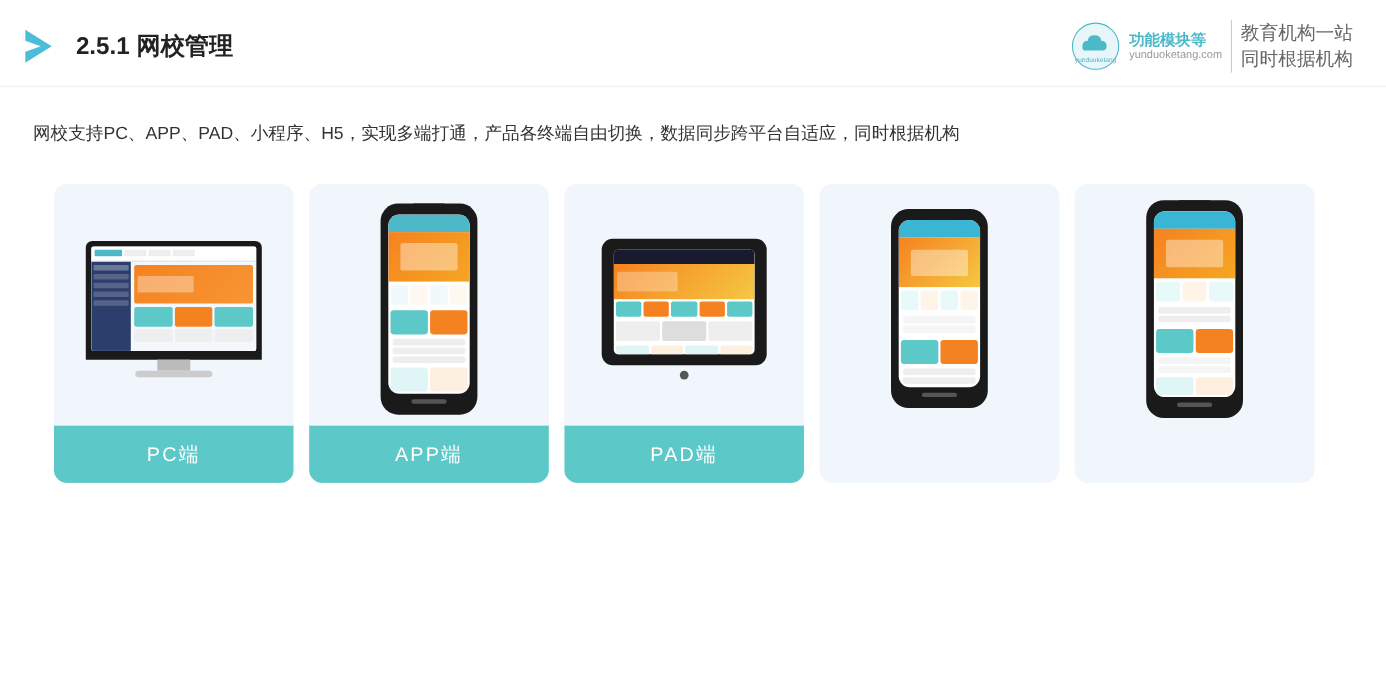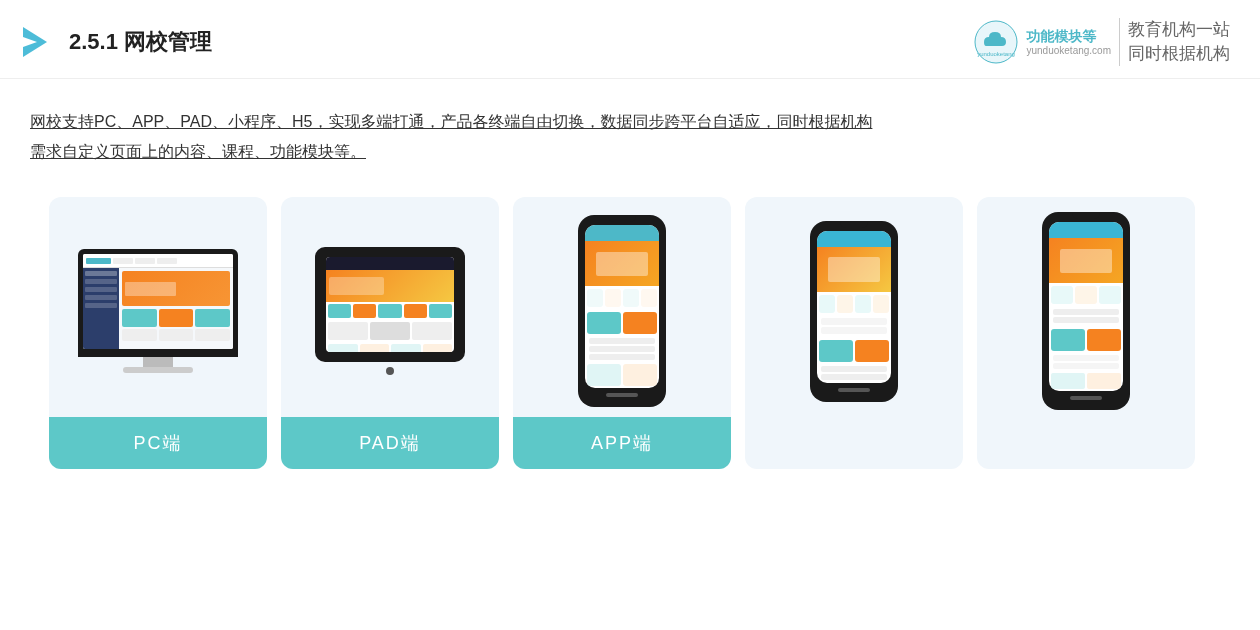--- a/index.html
+++ b/index.html
@@ -71,21 +71,20 @@
       border-left: 1px solid #ccc;
       padding-left: 8px;
       line-height: 1.4;
     }
     
     .description {
       padding: 28px 30px 10px 30px;
       font-size: 16px;
       color: #333;
       line-height: 1.9;
-      text-decoration: underline;
     }
     
     .cards-section {
       padding: 20px 20px 0 4px;
       display: flex;
       gap: 14px;
       justify-content: center;
     }
     .card {
       background: #f0f6fb;
@@ -406,21 +405,20 @@
       </div>
       <div class="brand-slogan">
         <div>教育机构一站</div>
         <div>同时根据机构</div>
       </div>
     </div>
   </div>
 
   <div class="description">
     <div>网校支持PC、APP、PAD、小程序、H5，实现多端打通，产品各终端自由切换，数据同步跨平台自适应，同时根据机构</div>
-    <div>需求自定义页面上的内容、课程、功能模块等。</div>
   </div>
 
   <div class="cards-section">
 
     <div class="card">
       <div class="card-image-area">
         <div class="pc-device">
           <div class="pc-screen-outer">
             <div class="pc-screen-inner">
               <div class="pc-screen-content">
@@ -461,57 +459,20 @@
           </div>
           <div class="pc-stand"></div>
           <div class="pc-base"></div>
         </div>
       </div>
       <div class="card-label">PC端</div>
     </div>
 
     <div class="card">
       <div class="card-image-area">
-        <div class="tablet-device">
-          <div class="tablet-outer">
-            <div class="tablet-screen">
-              <div class="tablet-screen-content">
-                <div class="tab-header"></div>
-                <div class="tab-banner">
-                  <div class="tab-banner-box"></div>
-                </div>
-                <div class="tab-icons">
-                  <div class="tab-icon-item" style="background:#5dc8c8;"></div>
-                  <div class="tab-icon-item" style="background:#f58220;"></div>
-                  <div class="tab-icon-item" style="background:#5dc8c8;"></div>
-                  <div class="tab-icon-item" style="background:#f58220;"></div>
-                  <div class="tab-icon-item" style="background:#5dc8c8;"></div>
-                </div>
-                <div class="tab-cards">
-                  <div class="tab-card-item" style="background:#eee;"></div>
-                  <div class="tab-card-item" style="background:#ddd;"></div>
-                  <div class="tab-card-item" style="background:#eee;"></div>
-                </div>
-                <div class="tab-bottom">
-                  <div class="tab-bottom-item" style="background:#e0f5f5;"></div>
-                  <div class="tab-bottom-item" style="background:#fef0e0;"></div>
-                  <div class="tab-bottom-item" style="background:#e0f5f5;"></div>
-                  <div class="tab-bottom-item" style="background:#fef0e0;"></div>
-                </div>
-              </div>
-            </div>
-          </div>
-          <div class="tablet-home-btn"></div>
-        </div>
-      </div>
-      <div class="card-label">PAD端</div>
-    </div>
-
-    <div class="card">
-      <div class="card-image-area">
         <div class="phone-device">
           <div class="phone-outer">
             <div class="phone-notch"></div>
             <div class="phone-screen">
               <div class="phone-screen-content">
                 <div class="phone-header-bar"></div>
                 <div class="phone-banner">
                   <div class="phone-banner-inner"></div>
                 </div>
                 <div class="phone-icons-row">
@@ -533,20 +494,57 @@
                   <div class="phone-card-item" style="background:#e0f5f5;"></div>
                   <div class="phone-card-item" style="background:#fef0e0;"></div>
                 </div>
               </div>
             </div>
             <div class="phone-home-bar"></div>
           </div>
         </div>
       </div>
       <div class="card-label">APP端</div>
+    </div>
+
+    <div class="card">
+      <div class="card-image-area">
+        <div class="tablet-device">
+          <div class="tablet-outer">
+            <div class="tablet-screen">
+              <div class="tablet-screen-content">
+                <div class="tab-header"></div>
+                <div class="tab-banner">
+                  <div class="tab-banner-box"></div>
+                </div>
+                <div class="tab-icons">
+                  <div class="tab-icon-item" style="background:#5dc8c8;"></div>
+                  <div class="tab-icon-item" style="background:#f58220;"></div>
+                  <div class="tab-icon-item" style="background:#5dc8c8;"></div>
+                  <div class="tab-icon-item" style="background:#f58220;"></div>
+                  <div class="tab-icon-item" style="background:#5dc8c8;"></div>
+                </div>
+                <div class="tab-cards">
+                  <div class="tab-card-item" style="background:#eee;"></div>
+                  <div class="tab-card-item" style="background:#ddd;"></div>
+                  <div class="tab-card-item" style="background:#eee;"></div>
+                </div>
+                <div class="tab-bottom">
+                  <div class="tab-bottom-item" style="background:#e0f5f5;"></div>
+                  <div class="tab-bottom-item" style="background:#fef0e0;"></div>
+                  <div class="tab-bottom-item" style="background:#e0f5f5;"></div>
+                  <div class="tab-bottom-item" style="background:#fef0e0;"></div>
+                </div>
+              </div>
+            </div>
+          </div>
+          <div class="tablet-home-btn"></div>
+        </div>
+      </div>
+      <div class="card-label">PAD端</div>
     </div>
 
     <div class="card">
       <div class="card-image-area">
         <div class="phone-device">
           <div class="phone-outer">
             <div class="phone-notch"></div>
             <div class="phone-screen">
               <div class="phone-screen-content">
                 <div class="phone-header-bar" style="background:#3ab5d4;"></div>

